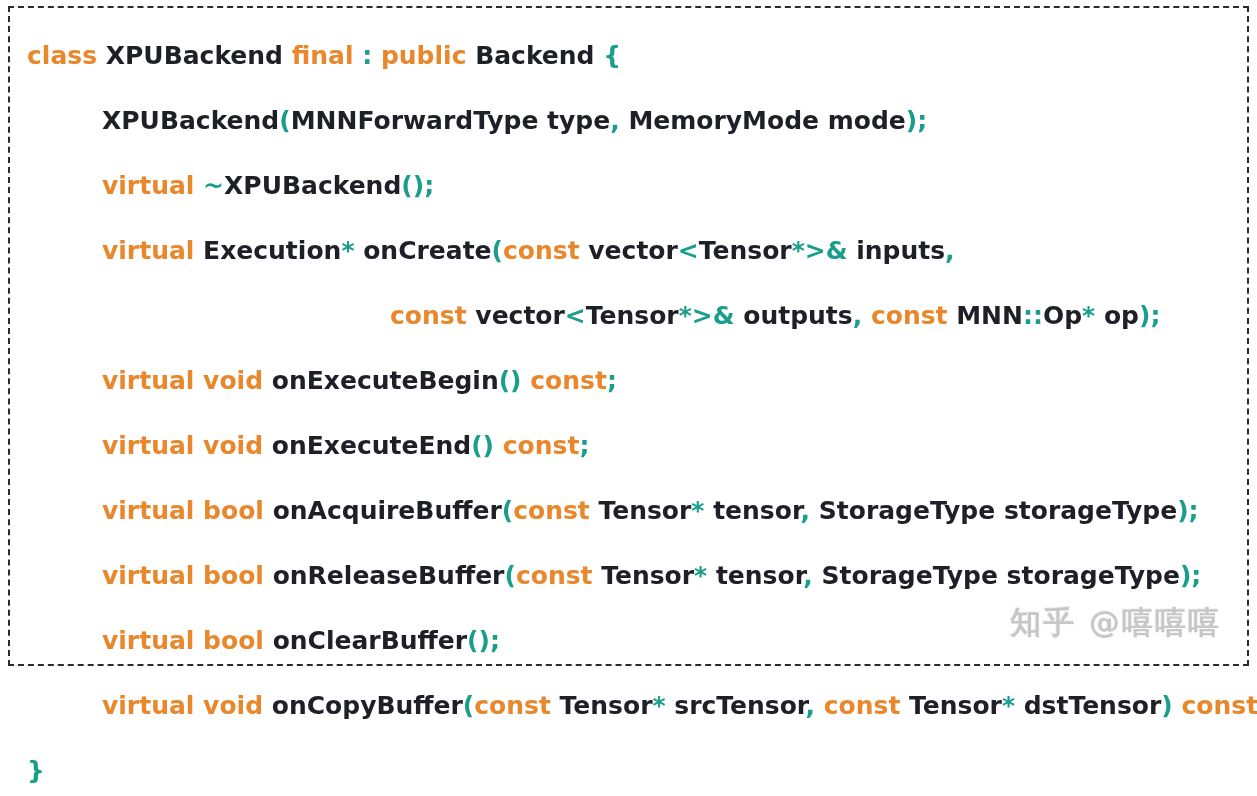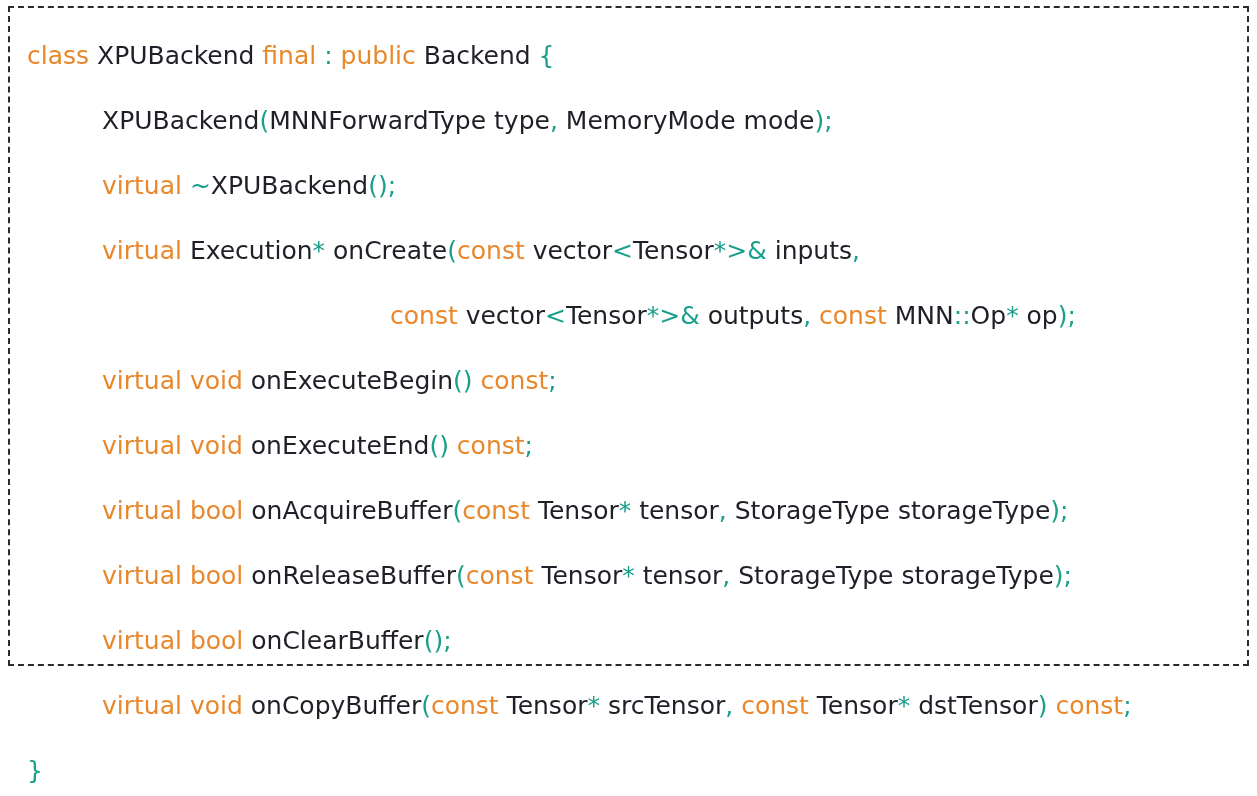--- a/index.html
+++ b/index.html
@@ -9,20 +9,21 @@
     width: 1257px;
     height: 796px;
     overflow: hidden;
     font-family: "DejaVu Sans", "Liberation Sans", sans-serif;
   }
   .page {
     position: relative;
     width: 1257px;
     height: 674px;
     background: var(--bg, #ffffff);
+    font-weight: bold;
   }
   .frame {
     position: absolute;
     left: 8px;
     top: 6px;
     right: 8px;
     bottom: 8px;
     border: 2px dashed var(--border, #2b2b2b);
     box-sizing: border-box;
   }
@@ -54,14 +55,15 @@
     text-shadow: 1px 1px 0 #ffffff, -1px -1px 0 #f2f2f2;
     user-select: none;
   }
 </style>
 </head>
 <body>
 
 <div class="page">
   <div class="frame">
     <div class="code-block"><div class="code-line ind-0"><span class="tok-kw">class</span><span class="tok-id"> XPUBackend </span><span class="tok-kw">final</span><span class="tok-id"> </span><span class="tok-pu">:</span><span class="tok-id"> </span><span class="tok-kw">public</span><span class="tok-id"> Backend </span><span class="tok-pu">{</span></div><div class="code-line ind-1"><span class="tok-id">XPUBackend</span><span class="tok-pu">(</span><span class="tok-id">MNNForwardType type</span><span class="tok-pu">,</span><span class="tok-id"> MemoryMode mode</span><span class="tok-pu">);</span></div><div class="code-line ind-1"><span class="tok-kw">virtual</span><span class="tok-id"> </span><span class="tok-pu">~</span><span class="tok-id">XPUBackend</span><span class="tok-pu">();</span></div><div class="code-line ind-1"><span class="tok-kw">virtual</span><span class="tok-id"> Execution</span><span class="tok-pu">*</span><span class="tok-id"> onCreate</span><span class="tok-pu">(</span><span class="tok-kw">const</span><span class="tok-id"> vector</span><span class="tok-pu">&lt;</span><span class="tok-id">Tensor</span><span class="tok-pu">*&gt;&amp;</span><span class="tok-id"> inputs</span><span class="tok-pu">,</span></div><div class="code-line ind-2"><span class="tok-kw">const</span><span class="tok-id"> vector</span><span class="tok-pu">&lt;</span><span class="tok-id">Tensor</span><span class="tok-pu">*&gt;&amp;</span><span class="tok-id"> outputs</span><span class="tok-pu">,</span><span class="tok-id"> </span><span class="tok-kw">const</span><span class="tok-id"> MNN</span><span class="tok-pu">::</span><span class="tok-id">Op</span><span class="tok-pu">*</span><span class="tok-id"> op</span><span class="tok-pu">);</span></div><div class="code-line ind-1"><span class="tok-kw">virtual</span><span class="tok-id"> </span><span class="tok-kw">void</span><span class="tok-id"> onExecuteBegin</span><span class="tok-pu">()</span><span class="tok-id"> </span><span class="tok-kw">const</span><span class="tok-pu">;</span></div><div class="code-line ind-1"><span class="tok-kw">virtual</span><span class="tok-id"> </span><span class="tok-kw">void</span><span class="tok-id"> onExecuteEnd</span><span class="tok-pu">()</span><span class="tok-id"> </span><span class="tok-kw">const</span><span class="tok-pu">;</span></div><div class="code-line ind-1"><span class="tok-kw">virtual</span><span class="tok-id"> </span><span class="tok-kw">bool</span><span class="tok-id"> onAcquireBuffer</span><span class="tok-pu">(</span><span class="tok-kw">const</span><span class="tok-id"> Tensor</span><span class="tok-pu">*</span><span class="tok-id"> tensor</span><span class="tok-pu">,</span><span class="tok-id"> StorageType storageType</span><span class="tok-pu">);</span></div><div class="code-line ind-1"><span class="tok-kw">virtual</span><span class="tok-id"> </span><span class="tok-kw">bool</span><span class="tok-id"> onReleaseBuffer</span><span class="tok-pu">(</span><span class="tok-kw">const</span><span class="tok-id"> Tensor</span><span class="tok-pu">*</span><span class="tok-id"> tensor</span><span class="tok-pu">,</span><span class="tok-id"> StorageType storageType</span><span class="tok-pu">);</span></div><div class="code-line ind-1"><span class="tok-kw">virtual</span><span class="tok-id"> </span><span class="tok-kw">bool</span><span class="tok-id"> onClearBuffer</span><span class="tok-pu">();</span></div><div class="code-line ind-1"><span class="tok-kw">virtual</span><span class="tok-id"> </span><span class="tok-kw">void</span><span class="tok-id"> onCopyBuffer</span><span class="tok-pu">(</span><span class="tok-kw">const</span><span class="tok-id"> Tensor</span><span class="tok-pu">*</span><span class="tok-id"> srcTensor</span><span class="tok-pu">,</span><span class="tok-id"> </span><span class="tok-kw">const</span><span class="tok-id"> Tensor</span><span class="tok-pu">*</span><span class="tok-id"> dstTensor</span><span class="tok-pu">)</span><span class="tok-id"> </span><span class="tok-kw">const</span><span class="tok-pu">;</span></div><div class="code-line ind-0"><span class="tok-pu">}</span></div></div>
+    <div class="watermark">知乎 @嘻嘻嘻</div>
   </div>
 </div>
 
 </body></html>

